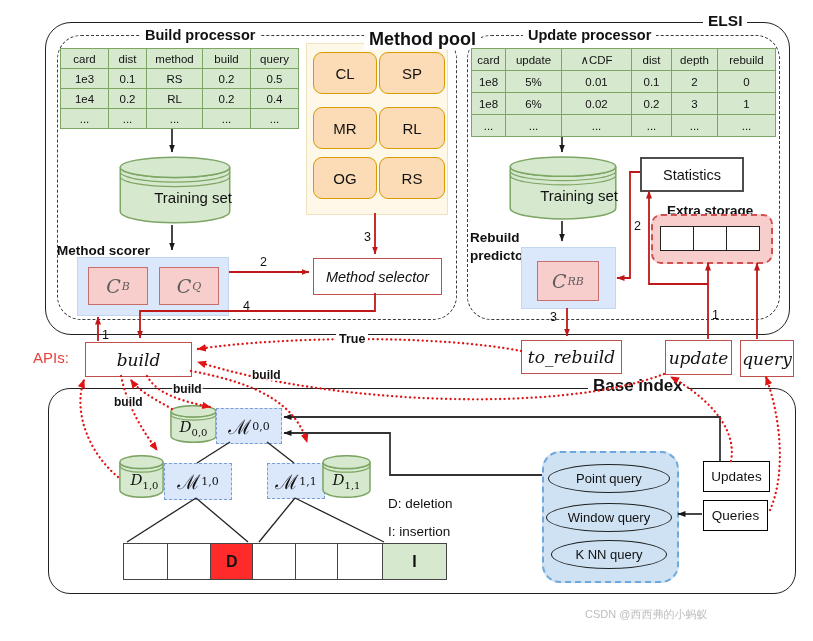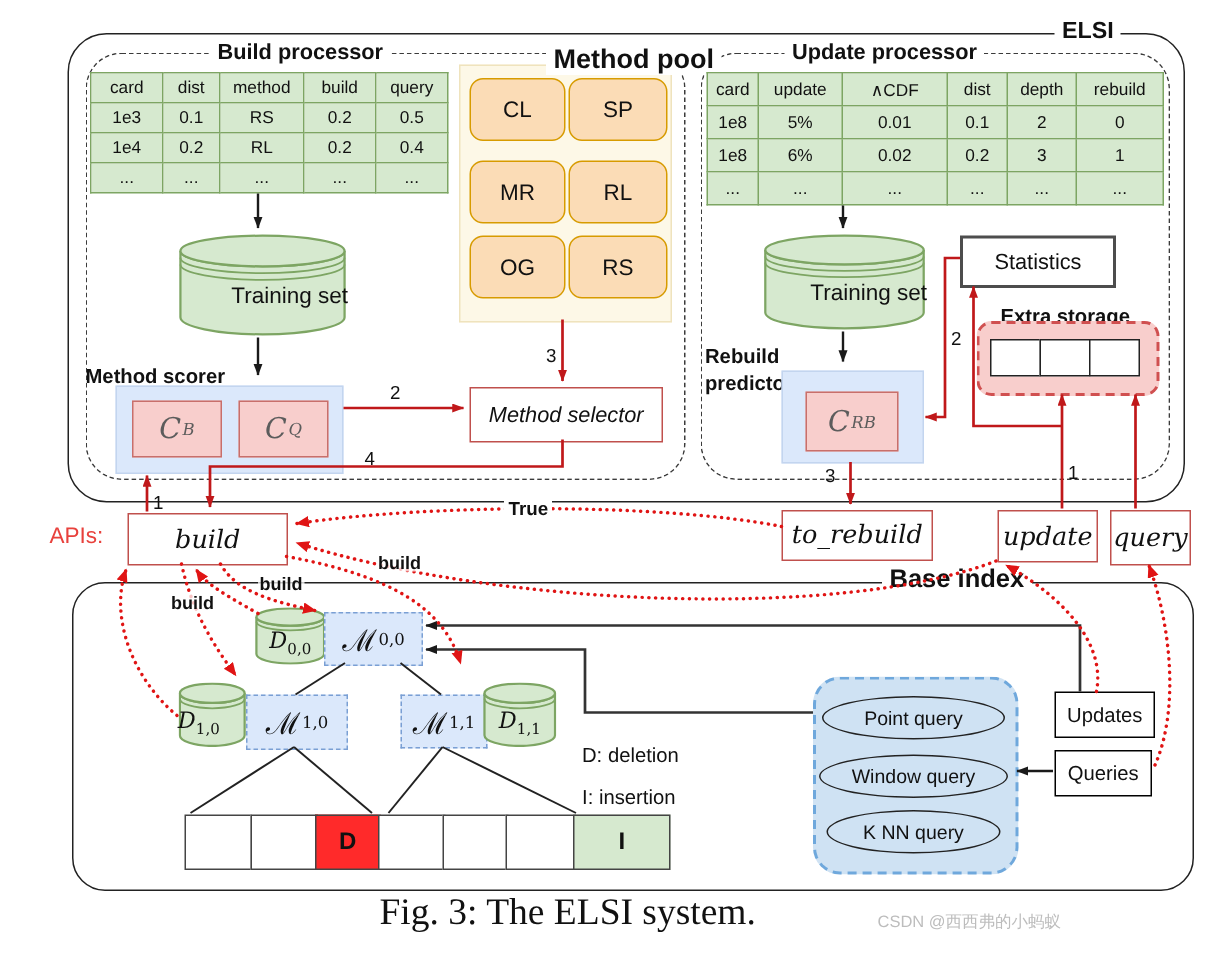--- a/index.html
+++ b/index.html
@@ -257,21 +257,21 @@
   <div class="mbox" style="left:216px;top:408px;width:64px;height:34px">
     <span>ℳ</span>
       <sub>0,0</sub>
   </div>
 
   <svg class="cyl" style="left:119px;top:455px;width:45px;height:43px" viewBox="0 0 100 60" preserveAspectRatio="none">
     <path class="solid" vector-effect="non-scaling-stroke" d="M2,10 L2,49 A48,10 0 0 0 98,49 L98,10 A48,9 0 0 1 2,10 Z"></path>
     <ellipse class="solid" vector-effect="non-scaling-stroke" cx="50" cy="10" rx="48" ry="9"></ellipse>
     <path class="lineonly" vector-effect="non-scaling-stroke" d="M2,15 A48,9 0 0 0 98,15"></path>
   </svg>
-  <div class="node-label" style="left:107px;top:471px;width:51px">
+  <div class="node-label" style="left:119px;top:471px;width:51px">
     <span>D</span><sub>1,0</sub>
   </div>
   <div class="mbox" style="left:164px;top:463px;width:66px;height:35px">
     <span>ℳ</span>
       <sub>1,0</sub>
   </div>
 
   <div class="mbox" style="left:267px;top:463px;width:56px;height:34px">
     <span>ℳ</span>
       <sub>1,1</sub>
@@ -366,16 +366,15 @@
   <div class="num-label txt-layer" style="left:364px;top:230px">3</div>
   <div class="num-label txt-layer" style="left:243px;top:299px">4</div>
   <div class="num-label txt-layer" style="left:634px;top:219px">2</div>
   <div class="num-label txt-layer" style="left:550px;top:310px">3</div>
   <div class="num-label txt-layer" style="left:712px;top:308px">1</div>
   <div class="true-label txt-layer" style="left:336px;top:332px">True</div>
   <div class="build-label txt-layer" style="left:113px;top:396px">build</div>
   <div class="build-label txt-layer" style="left:172px;top:383px">build</div>
   <div class="build-label txt-layer" style="left:251px;top:369px">build</div>
 
-  <div class="caption">Fig. 3: The ELSI system.</div>
   <div class="watermark">CSDN @西西弗的小蚂蚁</div>
 
 </div>
 
 </body></html>

